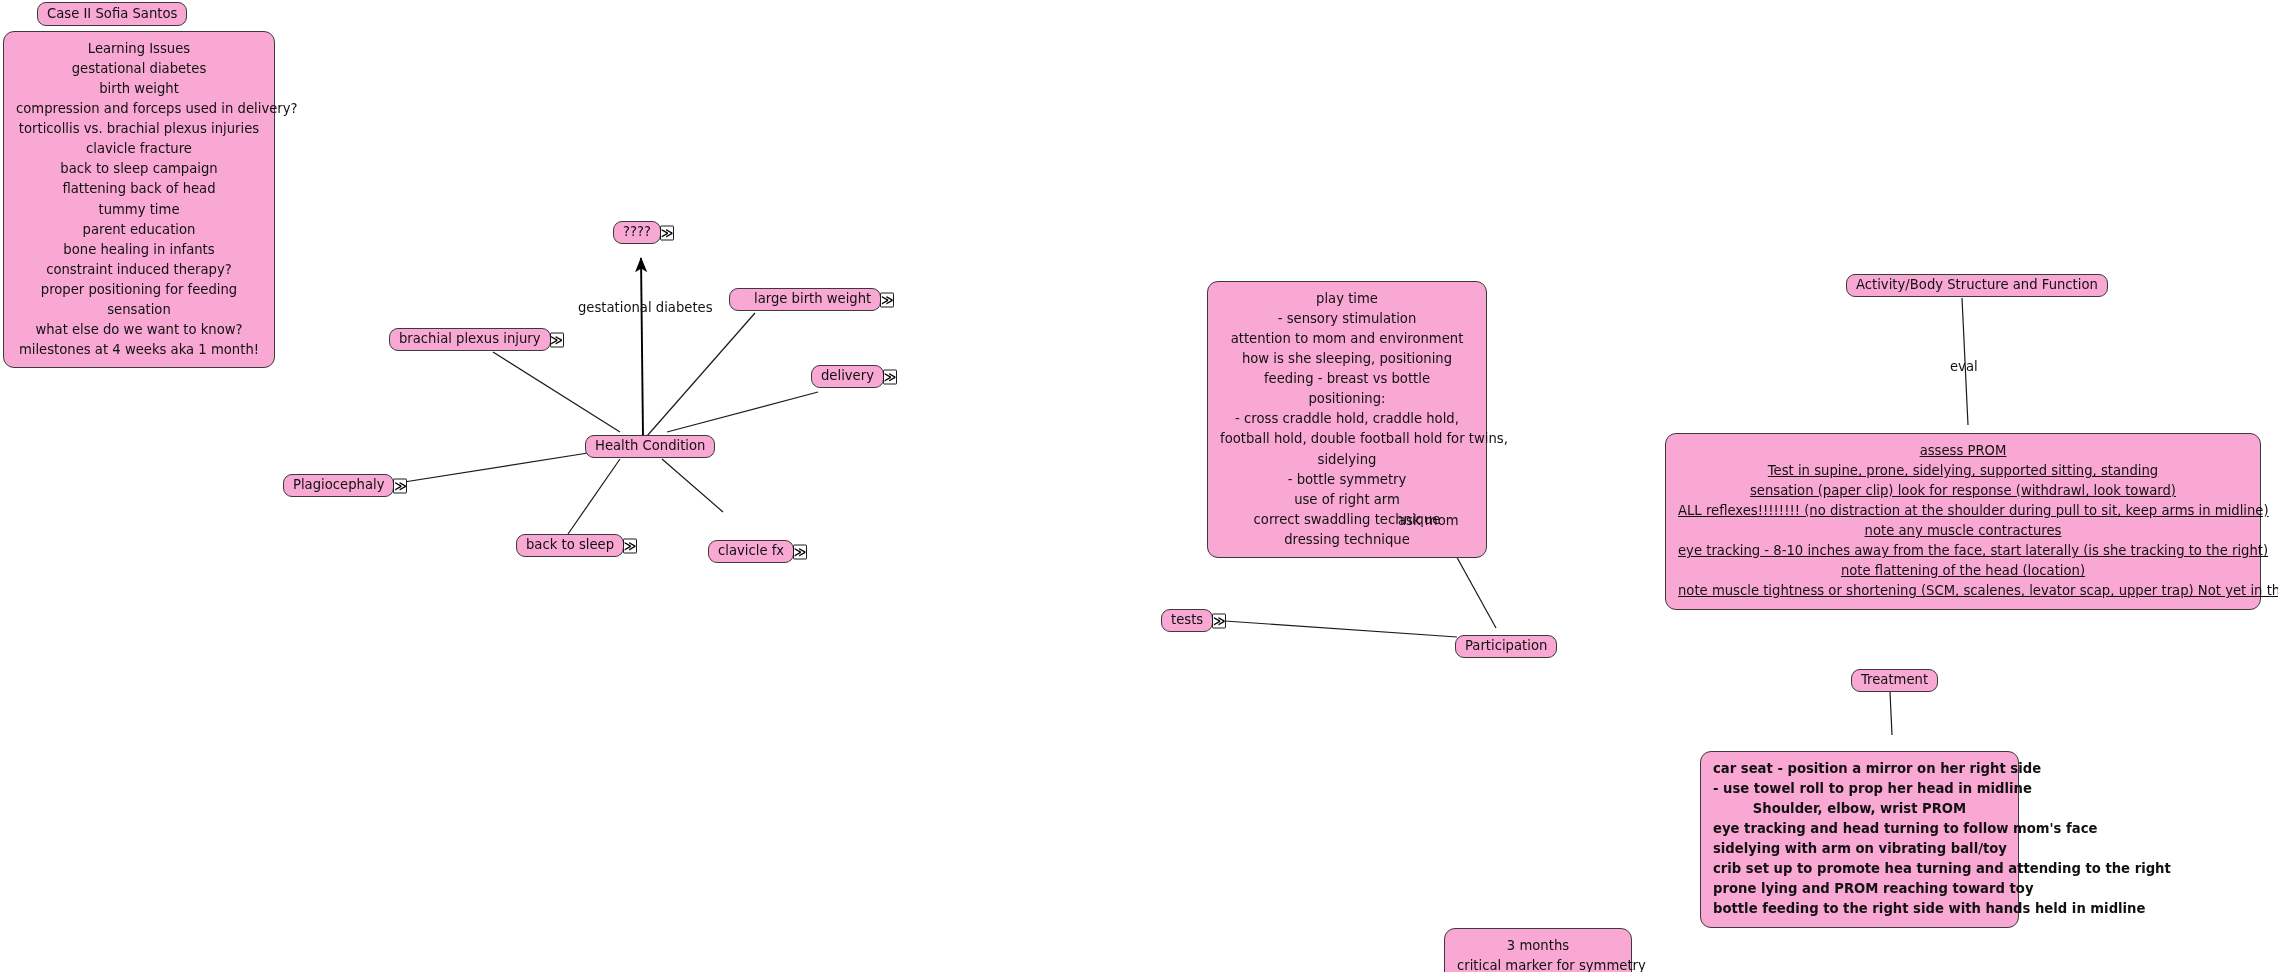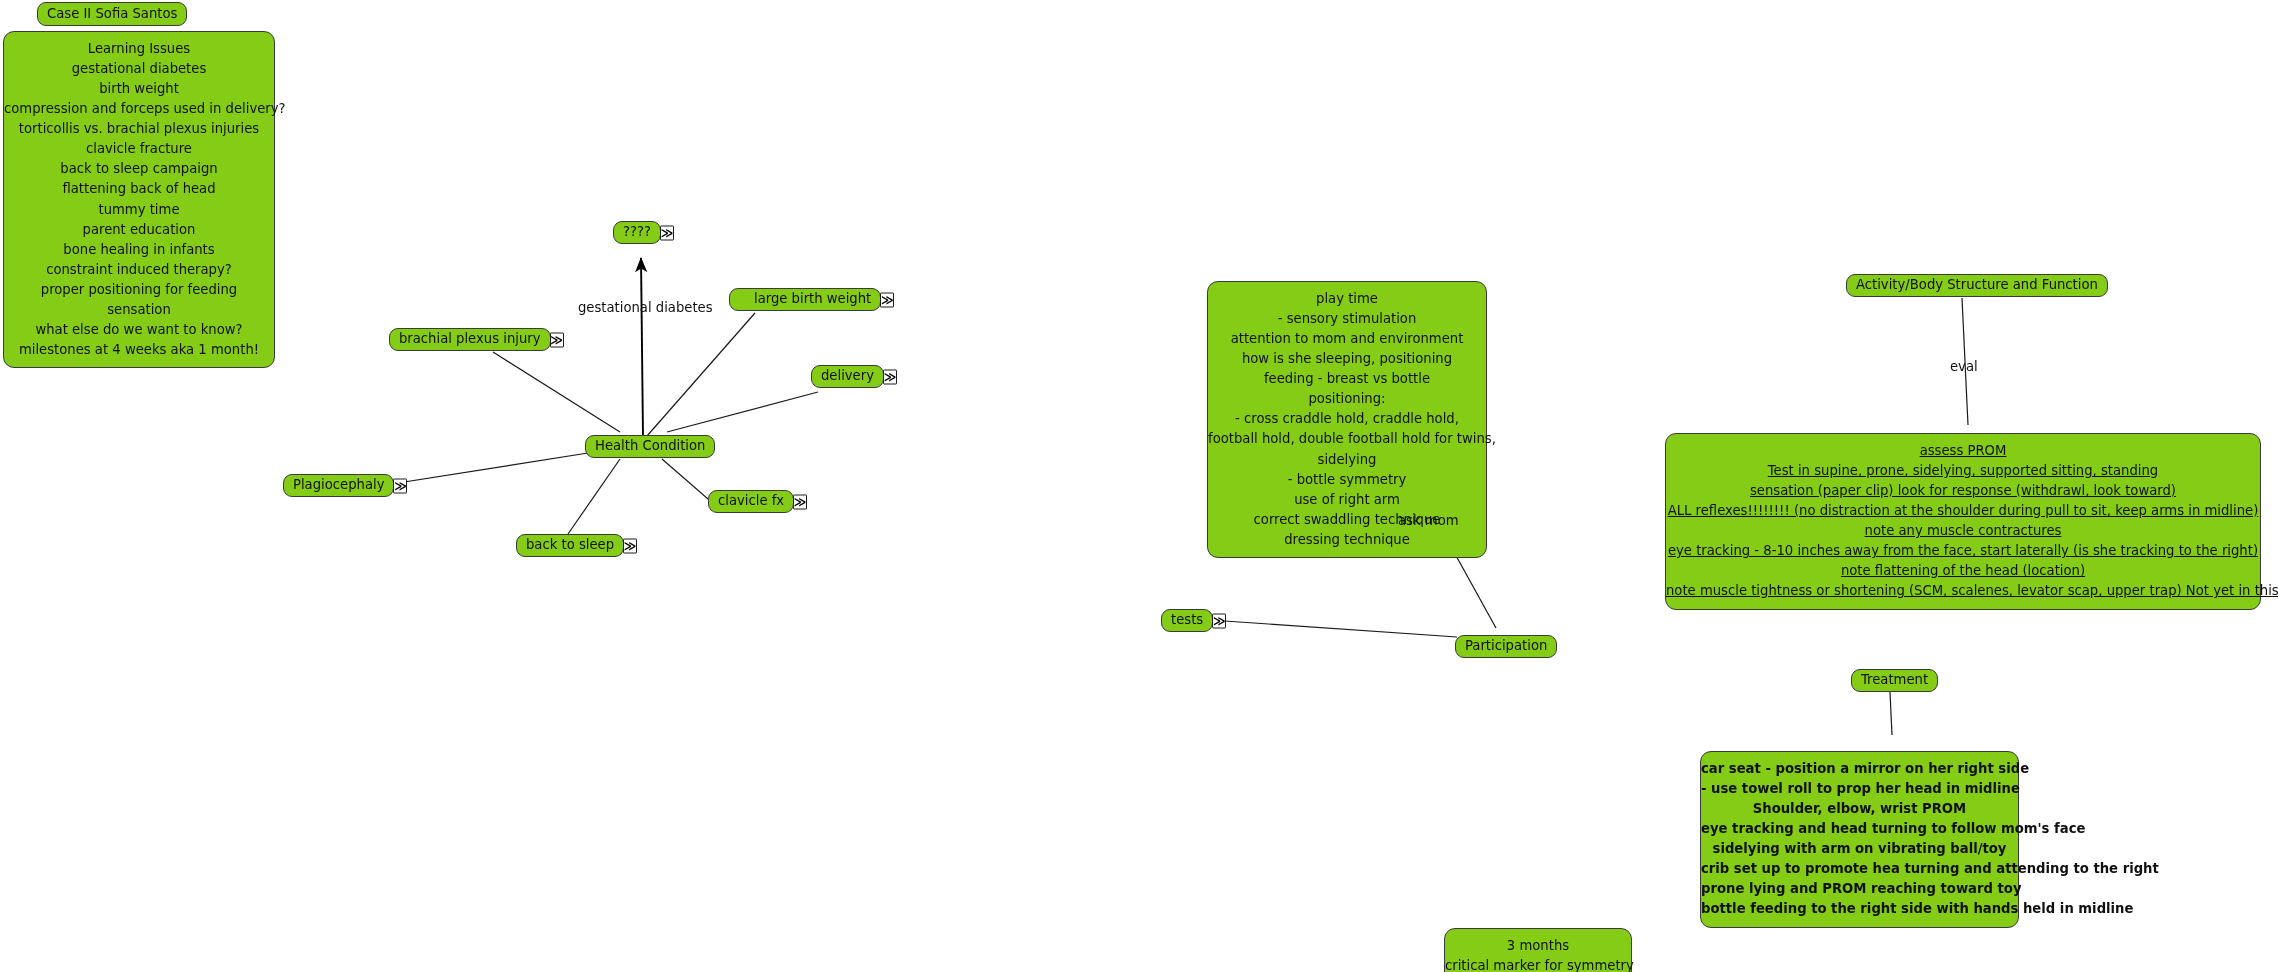--- a/index.html
+++ b/index.html
@@ -26,41 +26,41 @@
     position: absolute;
     left: 0; top: 0;
     width: 2278px;
     height: 972px;
     pointer-events: none;
   }
   
   .node {
     position: absolute;
     box-sizing: border-box;
-    background: #84cc16;
+    background: #f9a8d4;
     border: 1.3px solid #3a3a3a;
     border-radius: 11px;
     text-align: center;
     color: #111111;
     line-height: 1.38;
     white-space: nowrap;
     display: flex;
     align-items: center;
     justify-content: center;
     z-index: 5;
   }
   .node.small {
     font-size: 13.2px;
     padding: 3px 9px;
     border-radius: 9px;
     height: 23px;
   }
   .node.block {
     font-size: 13.2px;
-    padding: 7px 0;
+    padding: 7px 12px;
     border-radius: 11px;
     white-space: normal;
     display: block;
     line-height: 1.52;
   }
   .node.block .lines {
     display: block;
   }
   .node.block .lines > span {
     display: block;
@@ -177,21 +177,21 @@
   <div class="node small" style="left:283px; top:474px;">
     <span>Plagiocephaly</span>
     <span class="expander">≫</span>
   </div>
 
   <div class="node small" style="left:516px; top:534px;">
     <span>back to sleep</span>
     <span class="expander">≫</span>
   </div>
 
-  <div class="node small" style="left:708px; top:490px;">
+  <div class="node small" style="left:708px; top:540px;">
     <span>clavicle fx</span>
     <span class="expander">≫</span>
   </div>
 
   <div class="edge-label" style="left:578px; top:300px;">gestational diabetes</div>
 
   <div class="node block" style="left:1207px; top:253px; width:280px;margin-top:28px;">
     <div class="lines">
       <span>play time</span>
       <span>- sensory stimulation</span>

